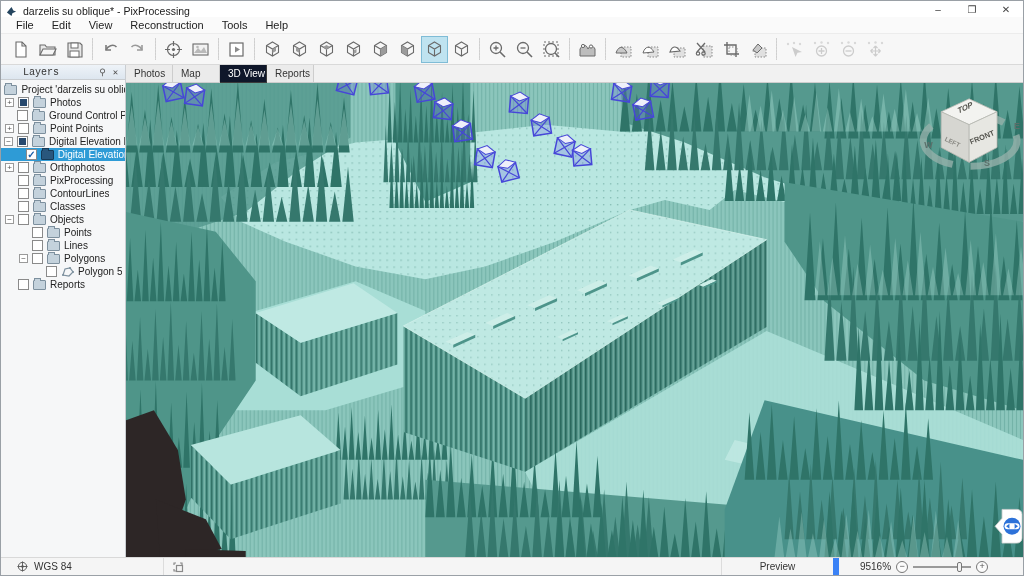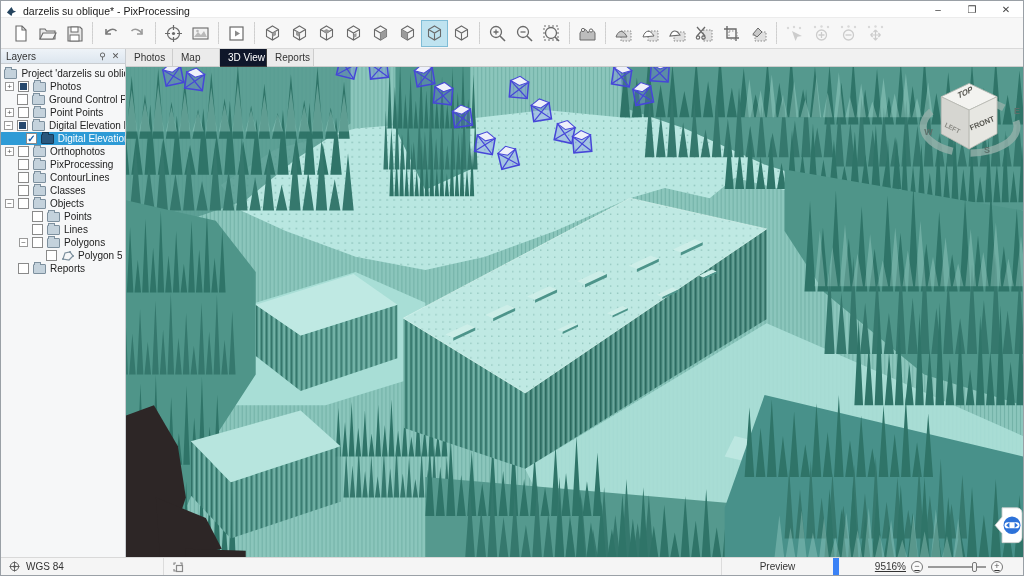--- a/index.html
+++ b/index.html
@@ -27,21 +27,21 @@
   .tb svg { width:19px; height:19px; }
   .tb.sel { background:#bfe3f0; border-color:#7fbcd6; }
   .tb.dis { opacity:.45; }
   .sep { width:1px; height:22px; margin:0 4px; background:#d6d6d6;
     background-image:linear-gradient(#cfcfcf 60%, transparent 60%); background-size:1px 3px; }
 
   
   .content { flex:1 1 auto; display:flex; min-height:0; }
   .sidepanel { width:125px; flex:0 0 auto; background:#f6f7f8; border-right:1px solid #c9cdd1; display:flex; flex-direction:column; }
   .panel-header { height:15px; background:linear-gradient(#eef3f8,#dde6ef); border-bottom:1px solid #c9cdd1;
-    display:flex; align-items:center; padding:0 3px 0 5px; font-size:10px; color:#333; }
+    display:flex; align-items:center; padding:0 3px 0 22px; font-size:10px; color:#333;font-family:Liberation Mono, monospace; }
   .panel-title { flex:1 1 auto; }
   .ph-btn { width:13px; height:12px; display:flex; align-items:center; justify-content:center; color:#555; font-size:9px; }
 
   .tree { flex:1 1 auto; padding-top:3px; overflow:hidden; font-size:10px; color:#222; }
   .trow { height:13px; display:flex; align-items:center; white-space:nowrap; }
   .ind { display:inline-block; height:1px; }
   .exp { width:9px; height:9px; border:1px solid #9a9a9a; background:#fff; font-size:8px; line-height:7px;
     text-align:center; color:#555; margin-right:4px; flex:0 0 auto; }
   .exp.none { visibility:hidden; }
   .cb { width:11px; height:11px; border:1px solid #8a8a8a; background:#fff; margin-right:4px; flex:0 0 auto;
@@ -64,26 +64,26 @@
     font-size:10px; color:#333; display:flex; align-items:center; padding-left:8px; }
   .tab.active { background:#0f172a; color:#fff; border-color:#3a3a3a; }
   .tab-fill { flex:1 1 auto; border-bottom:1px solid #cdcdcd; background:#f1f1f1; }
   .viewport { flex:1 1 auto; position:relative; min-height:0; background:#8ac5bb; }
   .viewport svg.scene { position:absolute; inset:0; width:100%; height:100%; display:block; }
 
   
   .statusbar { height:18px; background:#f5f5f5; border-top:1px solid #d9d9d9; display:flex; align-items:center;
     font-size:10px; color:#333; flex:0 0 auto; }
   .sb-sec { height:100%; display:flex; align-items:center; }
-  .sb-crs { width:163px; padding-left:8px; border-right:1px solid #dcdcdc; }
+  .sb-crs { width:163px; padding-left:16px; border-right:1px solid #dcdcdc; }
   .sb-crs svg { width:11px; height:11px; margin-right:6px; }
   .sb-mid { flex:0 0 558px; border-right:1px solid #dcdcdc; padding-left:8px; }
   .sb-mid svg { width:12px; height:12px; }
   .sb-preview { flex:0 0 117px; justify-content:center; border-right:6px solid #3b82f6; }
-  .sb-zoom { flex:1 1 auto; justify-content:flex-end; padding-right:20px; gap:5px;text-decoration:underline; }
+  .sb-zoom { flex:1 1 auto; justify-content:center; padding-right:14px; gap:5px; }
   .zbtn { width:12px; height:12px; border:1px solid #777; border-radius:50%; display:flex; align-items:center;
     justify-content:center; font-size:9px; line-height:9px; color:#555; background:#fbfbfb; }
   .slider { position:relative; width:58px; height:12px; }
   .slider .track { position:absolute; left:0; right:0; top:5px; height:2px; background:#9a9a9a; }
   .slider .handle { position:absolute; left:44px; top:1px; width:5px; height:10px; background:#f2f2f2;
     border:1px solid #777; border-radius:2px; }
 </style>
 </head>
 <body>
 
@@ -247,20 +247,28 @@
         <path d="M1 7L6 1l2 4 3 1-4 2-1 3z" fill="#25455f"></path>
       </svg>
     <span class="title-text">darzelis su oblique* - PixProcessing</span>
     <div class="win-btns">
       <div class="win-btn">–</div>
       <div class="win-btn">❐</div>
       <div class="win-btn">✕</div>
     </div>
   </div>
 
+  <div class="menubar">
+    <span class="menu-item">File</span>
+    <span class="menu-item">Edit</span>
+    <span class="menu-item">View</span>
+    <span class="menu-item">Reconstruction</span>
+    <span class="menu-item">Tools</span>
+    <span class="menu-item">Help</span>
+  </div>
 
   <div class="toolbar">
     <button class="tb">
         <svg>
           <use href="#i-new"></use>
         </svg>
       </button>
     <button class="tb">
         <svg>
           <use href="#i-open"></use>

